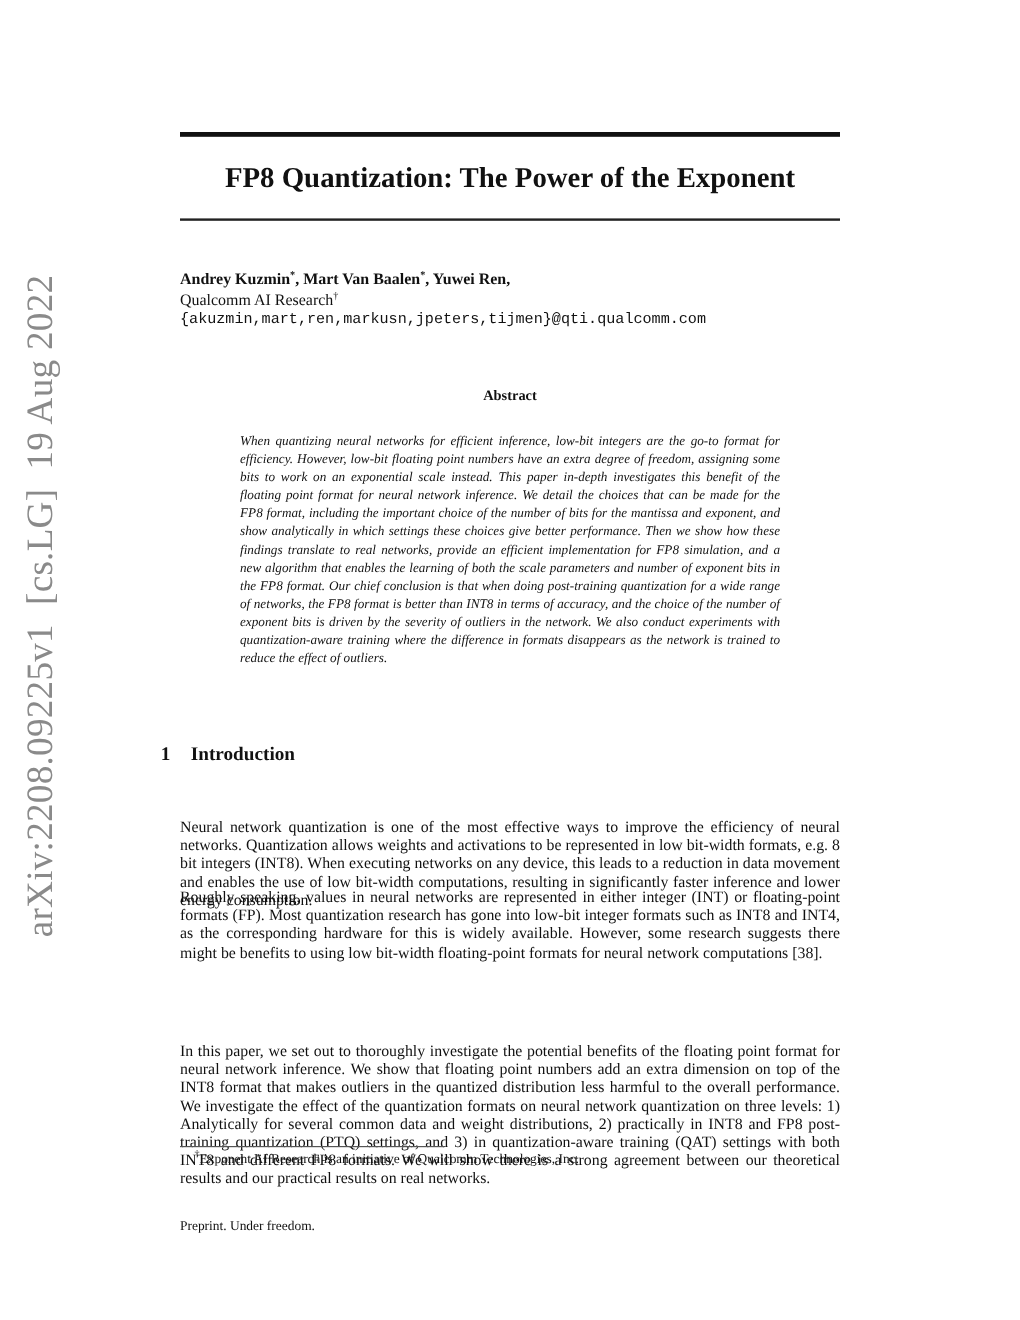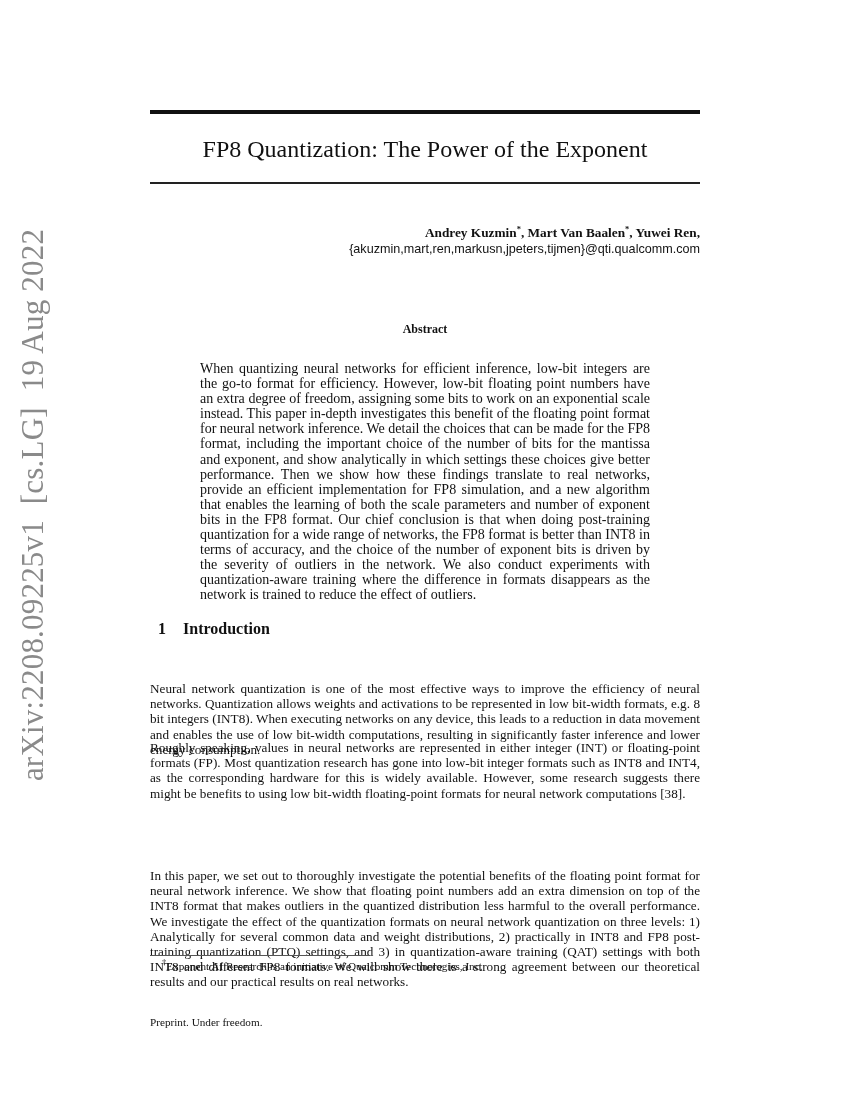--- a/index.html
+++ b/index.html
@@ -42,59 +42,60 @@
       height: 1.5px;
       background: #222;
     }
     .title {
       position: absolute;
       left: 150px;
       top: 133px;
       width: 550px;
       text-align: center;
       font-size: 24px;
-      font-weight: normal;
+      font-weight: bold;
       line-height: 32px;
     }
     .authors {
       position: absolute;
       left: 150px;
       top: 224px;
       width: 550px;
-      text-align: right;
+      text-align: left;
       font-size: 13.3px;
       line-height: 17px;
     }
     .authors .names { font-weight: bold; }
     .authors .email {
-      font-family: Liberation Sans, sans-serif;
+      font-family: Liberation Mono, monospace;
       font-size: 12.6px;
     }
     sup { font-size: 8.5px; line-height: 0; vertical-align: 5px; }
     .abstract-heading {
       position: absolute;
       left: 150px;
       top: 322px;
       width: 550px;
       text-align: center;
       font-size: 12px;
       font-weight: bold;
     }
     .abstract-body {
       position: absolute;
       left: 200px;
       top: 361px;
       width: 450px;
-      font-size: 14px;
+      font-size: 11px;
       line-height: 15.1px;
       text-align: justify;
+      font-style: italic;
     }
     .section-heading {
       position: absolute;
-      left: 158px;
+      left: 134px;
       top: 620px;
       font-size: 16px;
       font-weight: bold;
     }
     .section-heading .num { display: inline-block; width: 25px; }
     .body-text {
       position: absolute;
       left: 150px;
       width: 550px;
       font-size: 13.2px;
@@ -134,20 +135,23 @@
 </div>
 
 <div class="rule-top"></div>
 <h1 class="title" style="margin:0">FP8 Quantization: The Power of the Exponent</h1>
 <div class="rule-bottom"></div>
 
 <div class="authors">
   <div class="names">
     <span>Andrey Kuzmin</span><sup>*</sup>, <span>Mart Van Baalen</span><sup>*</sup>, <span>Yuwei Ren</span>,
   </div>
+  <div>
+    <span>Qualcomm AI Research</span><sup>†</sup>
+  </div>
   <div class="email">{akuzmin,mart,ren,markusn,jpeters,tijmen}@qti.qualcomm.com</div>
 </div>
 
 <div class="abstract-heading">Abstract</div>
 <p class="abstract-body" style="margin:0">When quantizing neural networks for efficient inference, low-bit integers are the go-to format for efficiency. However, low-bit floating point numbers have an extra degree of freedom, assigning some bits to work on an exponential scale instead. This paper in-depth investigates this benefit of the floating point format for neural network inference. We detail the choices that can be made for the FP8 format, including the important choice of the number of bits for the mantissa and exponent, and show analytically in which settings these choices give better performance. Then we show how these findings translate to real networks, provide an efficient implementation for FP8 simulation, and a new algorithm that enables the learning of both the scale parameters and number of exponent bits in the FP8 format. Our chief conclusion is that when doing post-training quantization for a wide range of networks, the FP8 format is better than INT8 in terms of accuracy, and the choice of the number of exponent bits is driven by the severity of outliers in the network. We also conduct experiments with quantization-aware training where the difference in formats disappears as the network is trained to reduce the effect of outliers.</p>
 
 <div class="section-heading">
   <span class="num">1</span><span>Introduction</span>
 </div>
 

